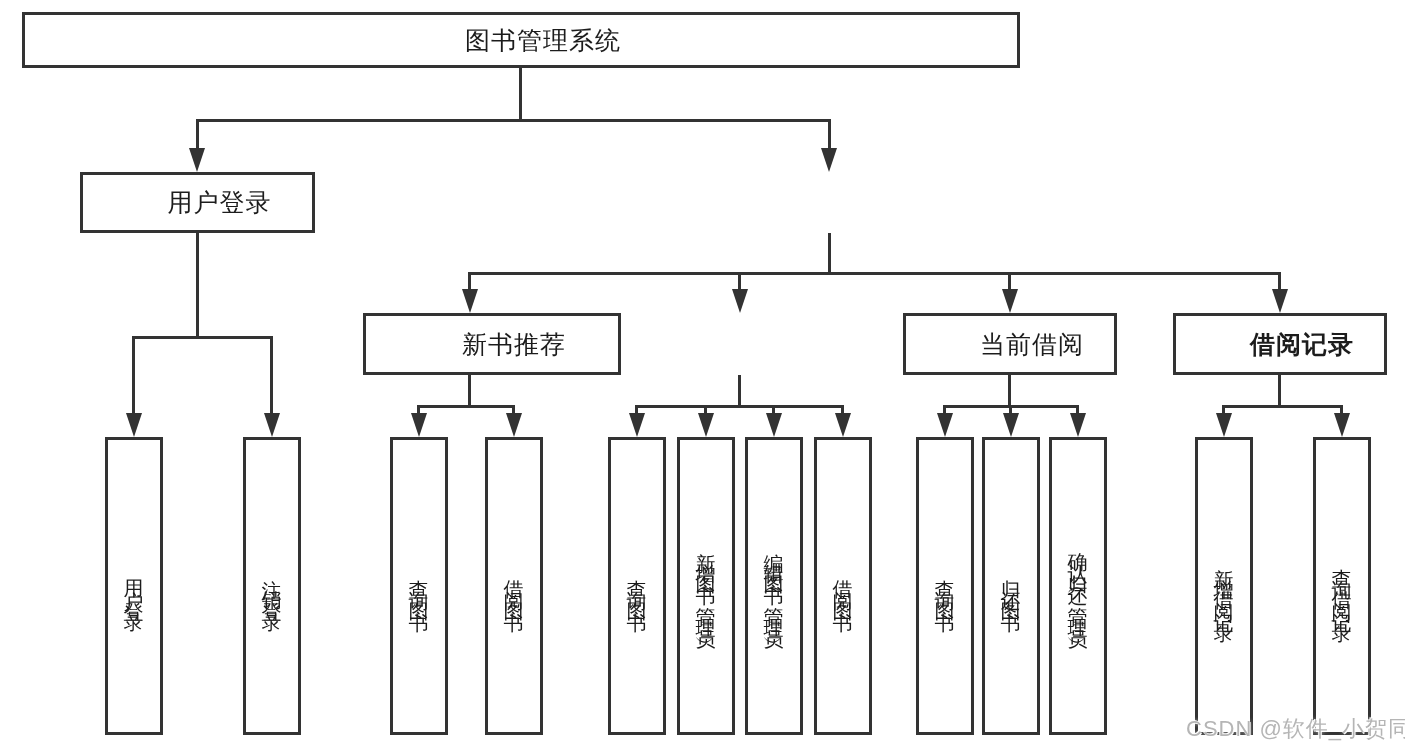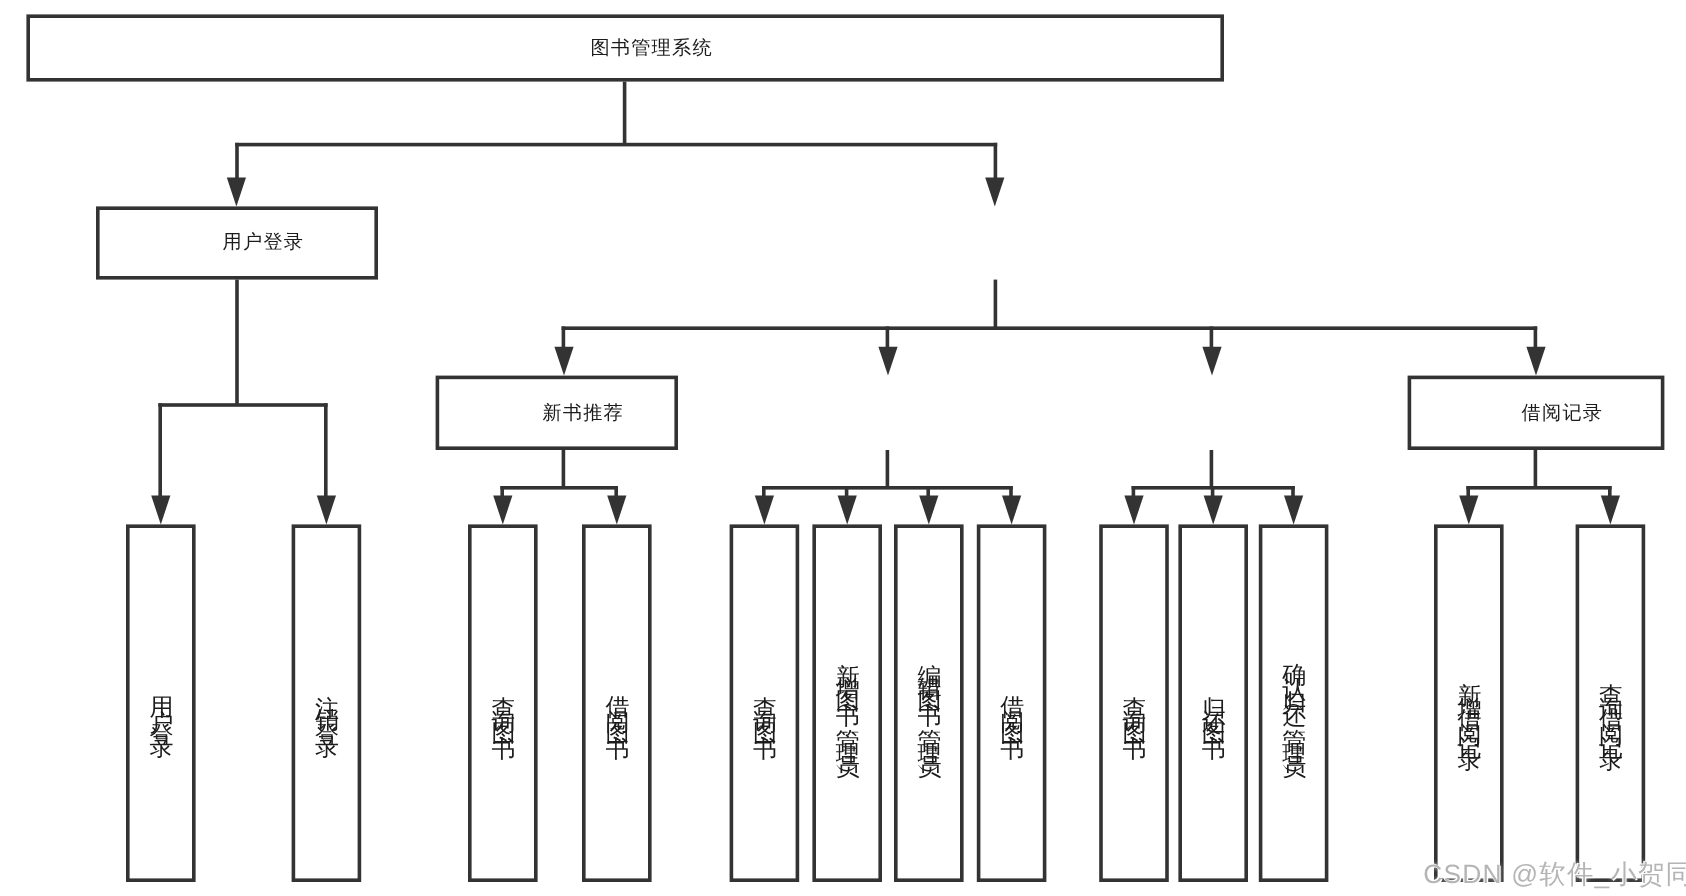--- a/index.html
+++ b/index.html
@@ -17,30 +17,30 @@
   
   .box {
     position: absolute;
     background: #ffffff;
     border: 3px solid #333333;
     display: flex;
     align-items: center;
     justify-content: center;
     color: #1c1c1c;
   }
-  .box.hlabel { font-size: 16px; letter-spacing: 1px; padding-left: 44px; }
+  .box.hlabel { font-size: 25px; letter-spacing: 1px; padding-left: 44px; }
 
   #b-root   { left: 22px;   top: 12px;  width: 998px; height: 56px; }
   #b-ulogin { left: 80px;   top: 172px; width: 235px; height: 61px; }
   #b-bmgmt  { left: 712px;  top: 172px; width: 235px; height: 61px; }
 
-  #b-nb { left: 363px;  top: 313px; width: 202px; height: 62px; }
+  #b-nb { left: 363px;  top: 313px; width: 258px; height: 62px; }
   #b-bb { left: 633px;  top: 313px; width: 214px; height: 62px; }
   #b-cb { left: 903px;  top: 313px; width: 214px; height: 62px; }
-  #b-br { left: 1173px; top: 313px; width: 214px; height: 62px; }
+  #b-br { left: 1173px; top: 313px; width: 214px; height: 62px; font-weight: bold; }
 
   .leaf { top: 437px; width: 58px; height: 298px; }
   .leaf span {
     writing-mode: vertical-lr;
     text-orientation: mixed;
     font-size: 20px;
     letter-spacing: 11px;
     line-height: 1;
     white-space: nowrap;
   }
@@ -82,20 +82,23 @@
     <span>图书管理系统</span>
   </div>
 
   <div class="box hlabel" id="b-ulogin">
     <span>用户登录</span>
   </div>
 
   <div class="box hlabel" id="b-nb">
     <span>新书推荐</span>
   </div>
+  <div class="box hlabel" id="b-cb">
+    <span>当前借阅</span>
+  </div>
   <div class="box hlabel" id="b-br">
     <span>借阅记录</span>
   </div>
 
   <div class="box leaf" id="l-u1">
     <span>用户登录</span>
   </div>
   <div class="box leaf" id="l-u2">
     <span>注销登录</span>
   </div>

